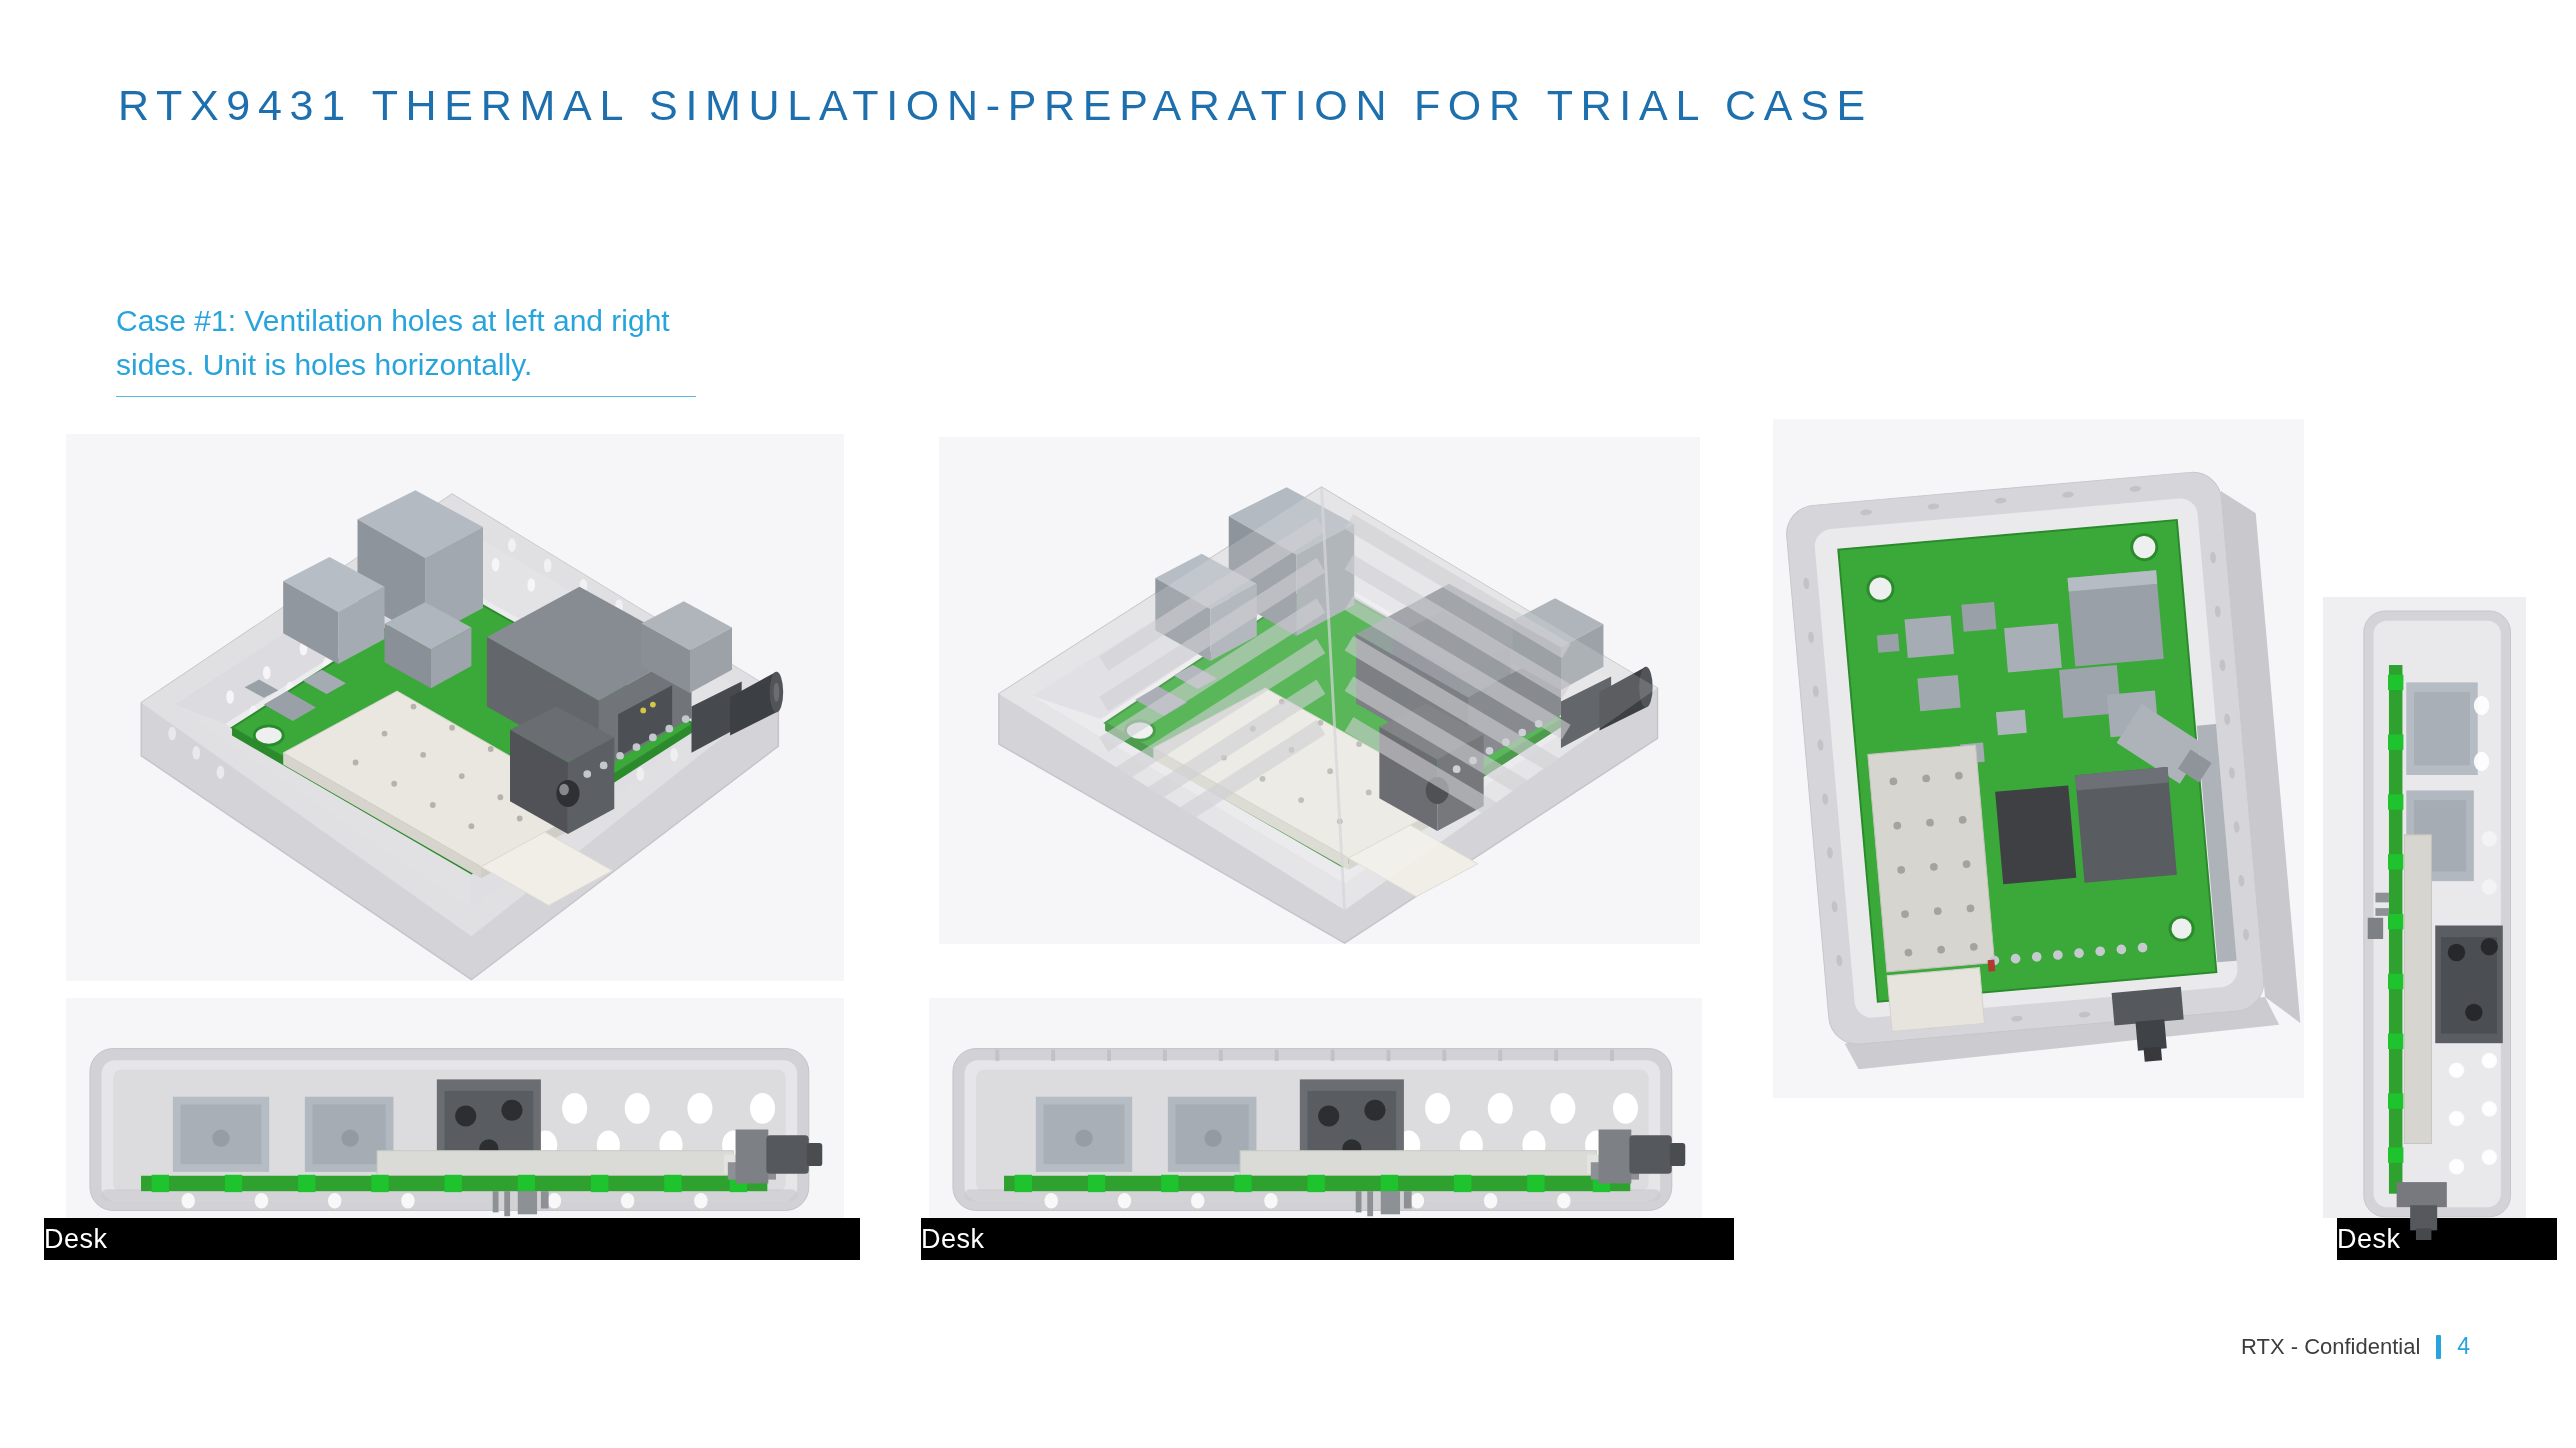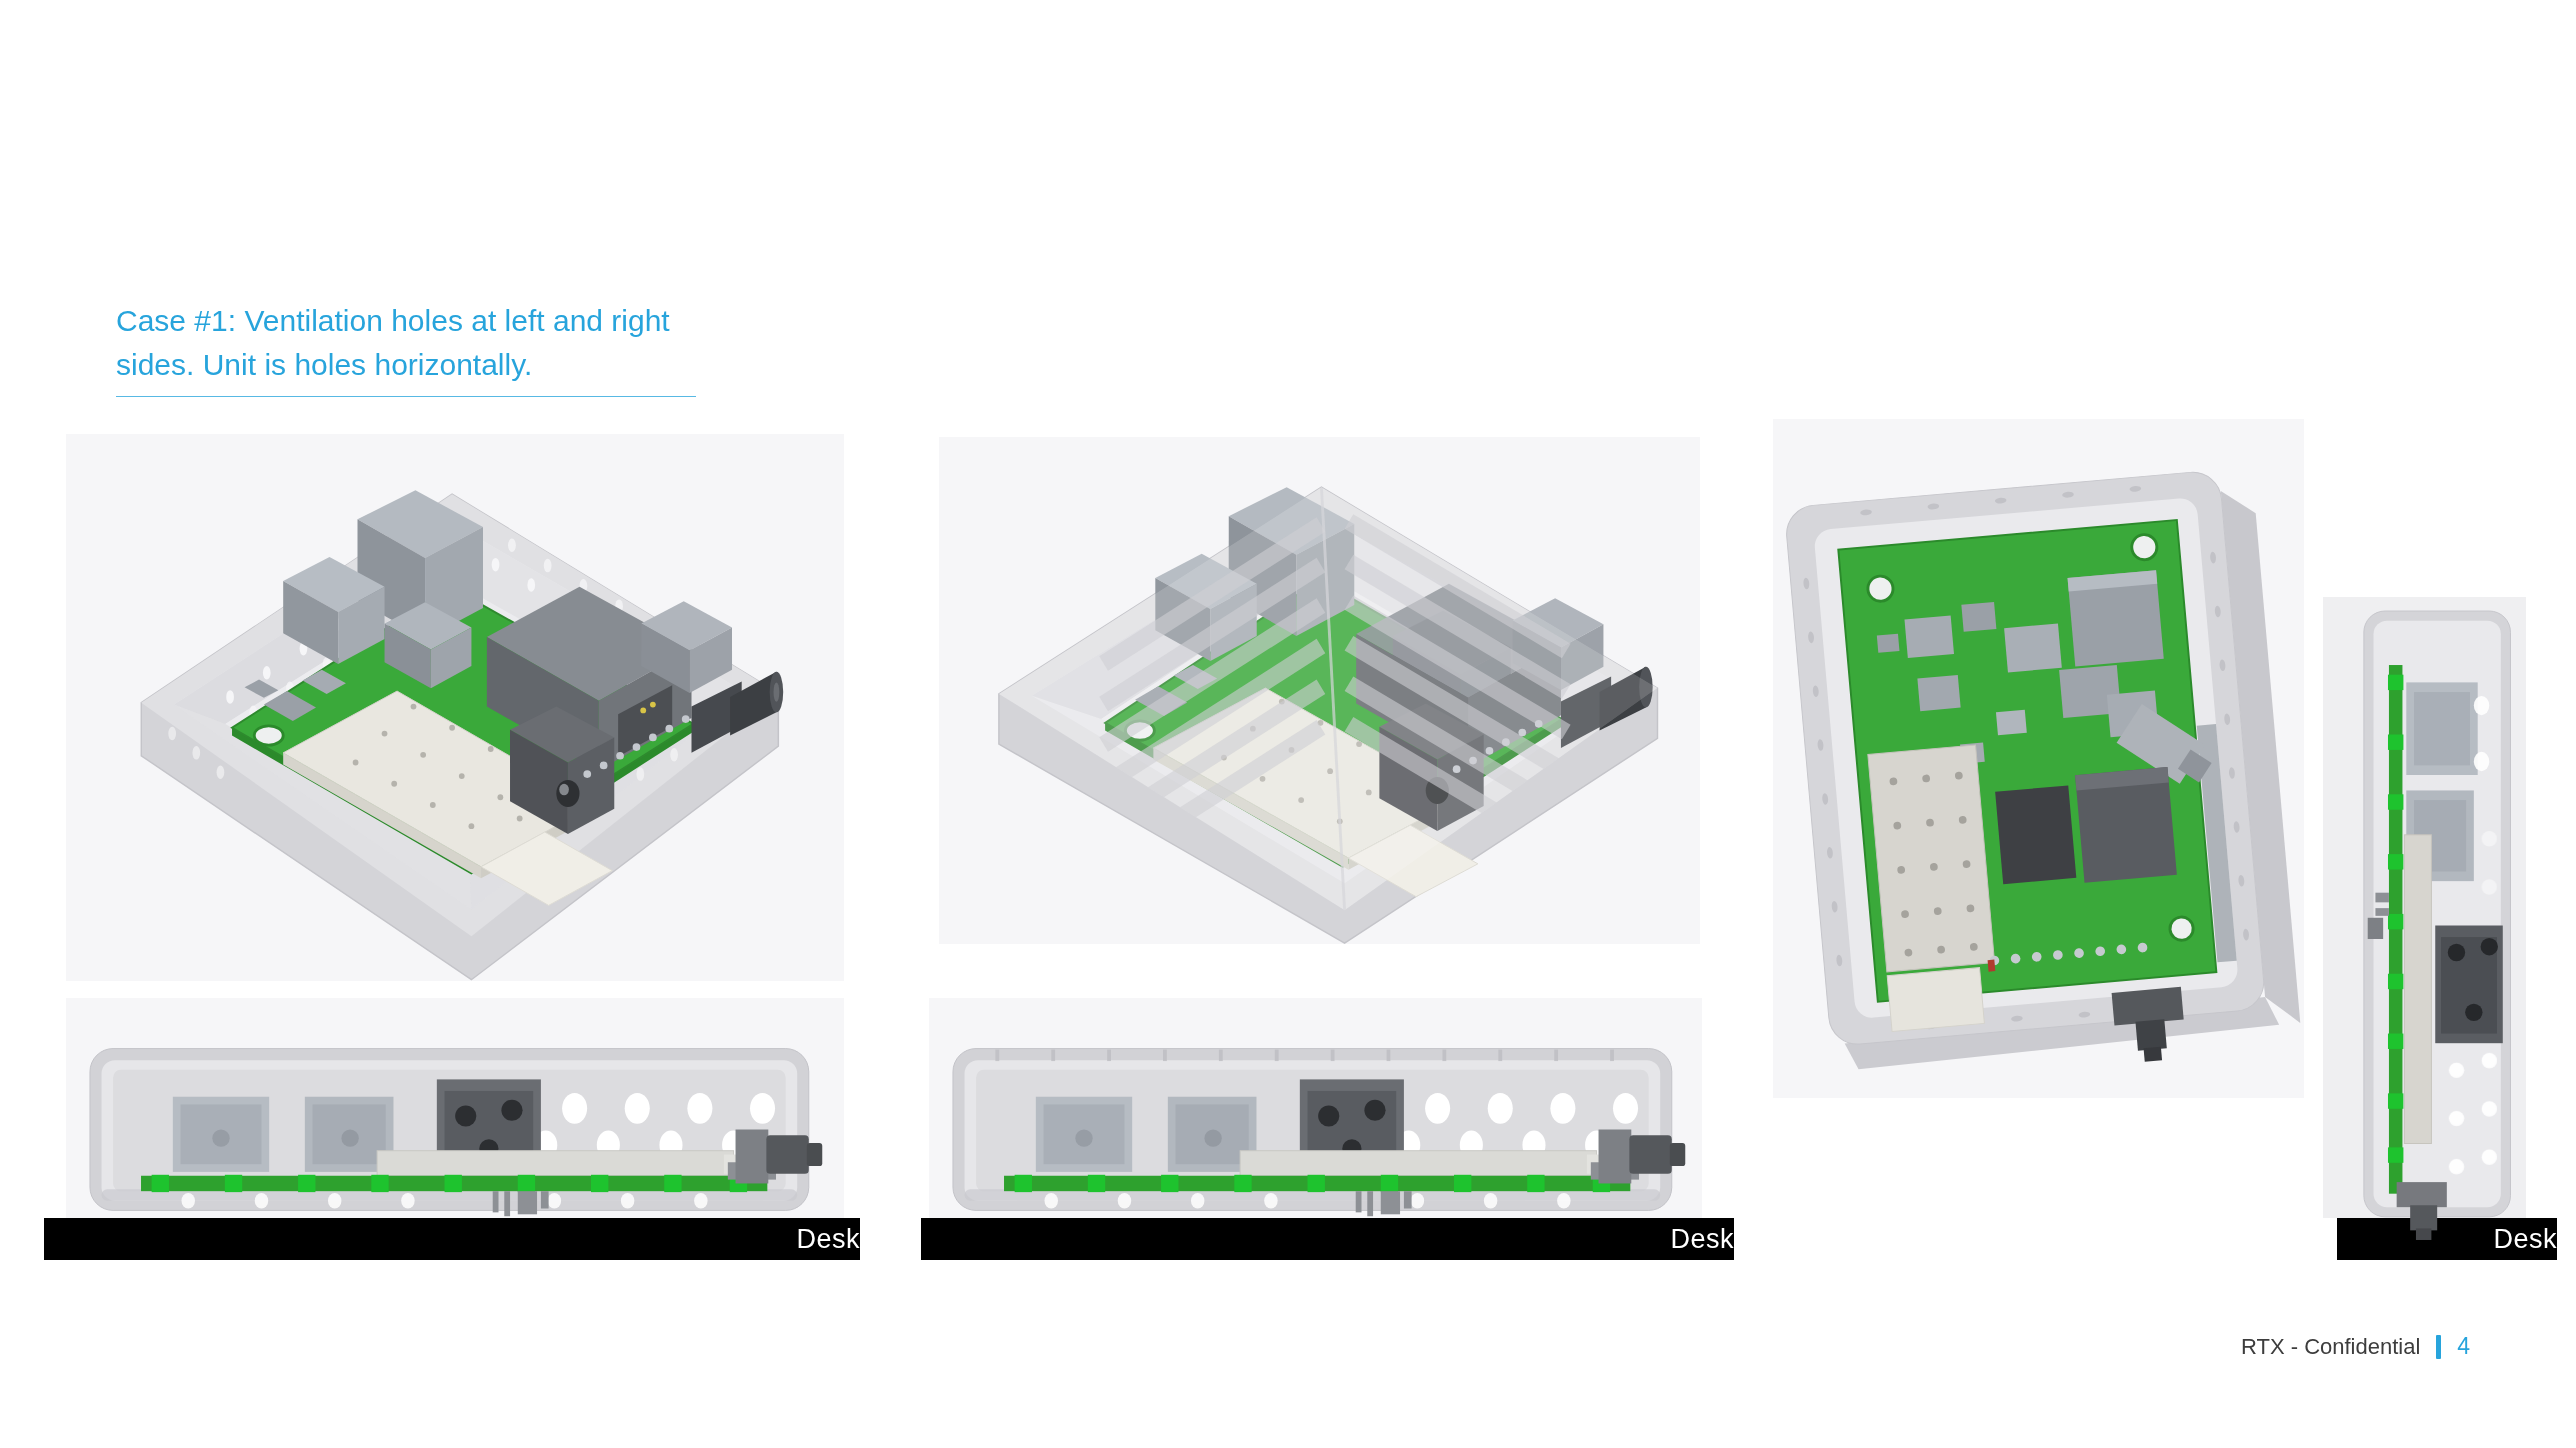--- a/index.html
+++ b/index.html
@@ -33,37 +33,38 @@
     color:var(--accent-blue);padding-bottom:9.7px;
     border-bottom:1.9px solid #58b9e4;
   }
   .cap1{left:116px;top:299px;width:580px;}
   .cap2{left:1003px;top:294px;width:653px;}
   .cap3{left:1852px;top:294px;width:572px;}
   .imgbg{position:absolute;background:var(--image-bg);}
   .art{position:absolute;z-index:2;}
   .desk-bar{
     position:absolute;z-index:1;height:42px;background:var(--desk-black);
-    display:flex;align-items:center;justify-content:flex-end;
+    display:flex;align-items:center;justify-content:flex-start;
   }
   .desk-bar span{color:#ffffff;font-size:27px;letter-spacing:0.5px;}
   .footer{
     position:absolute;left:2241px;top:1333px;width:290px;
     display:flex;align-items:center;gap:16px;
   }
   .footer .conf{font-size:22px;color:var(--footer-gray);}
   .footer .sep{width:4.8px;height:24px;background:var(--accent-blue);border-radius:1px;}
   .footer .pg{font-size:23px;color:var(--accent-blue);}
   svg{display:block;overflow:visible;}
 </style>
 </head>
 <body>
 
 <div class="slide">
 
+  <div class="page-title">RTX9431 THERMAL SIMULATION-PREPARATION FOR TRIAL CASE</div>
 
   <div class="case-caption cap1">Case #1: Ventilation holes at left and right sides. Unit is holes horizontally.</div>
 
   <div class="imgbg" style="left:66px;top:434px;width:778px;height:547px;"></div>
   <div class="imgbg" style="left:66px;top:998px;width:778px;height:220px;"></div>
   <div class="imgbg" style="left:939px;top:437px;width:761px;height:507px;"></div>
   <div class="imgbg" style="left:929px;top:998px;width:773px;height:220px;"></div>
   <div class="imgbg" style="left:1773px;top:419px;width:531px;height:679px;"></div>
   <div class="imgbg" style="left:2323px;top:597px;width:203px;height:621px;background:#efeff1;"></div>
 

